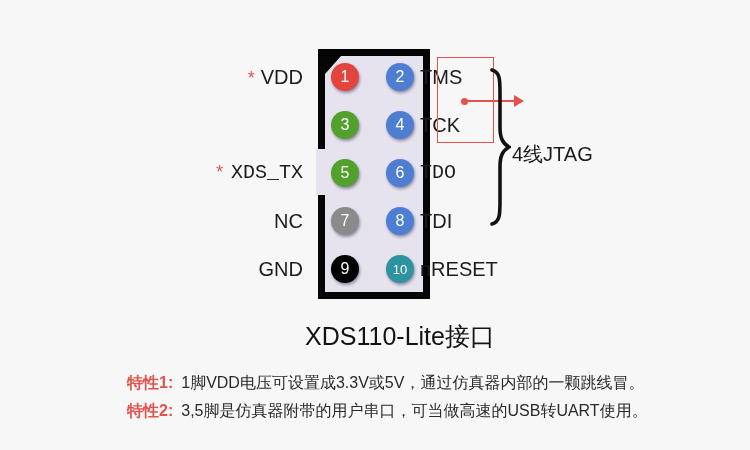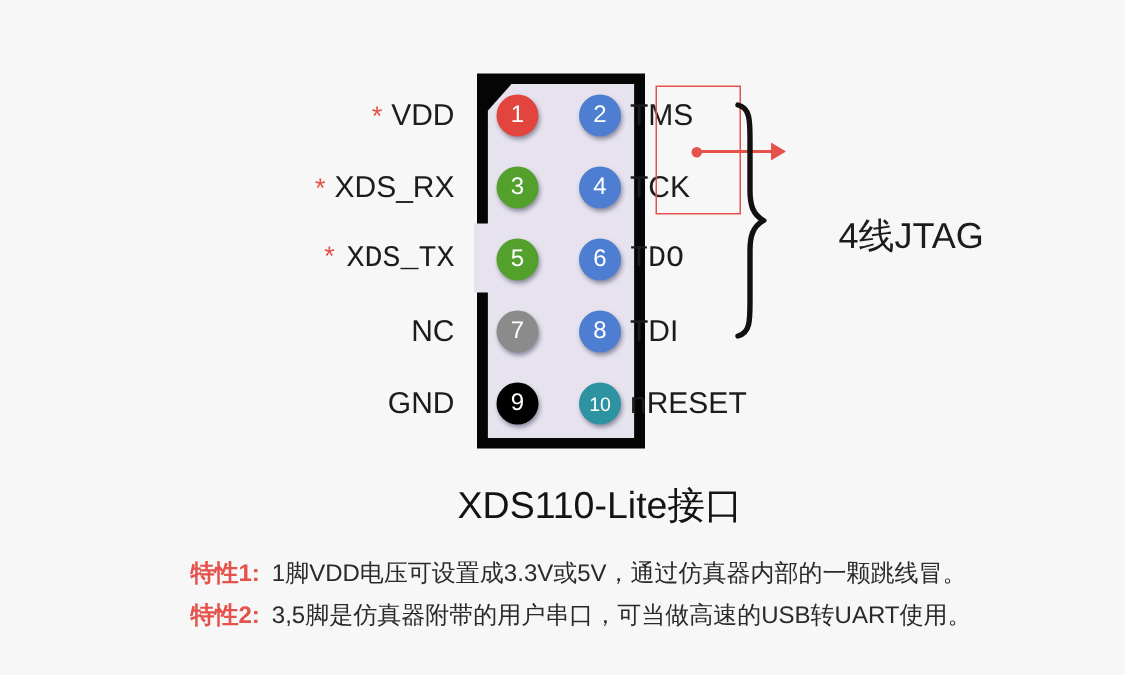--- a/index.html
+++ b/index.html
@@ -31,38 +31,37 @@
   
   .cjtag-box{position:absolute;left:437px;top:57px;width:55px;height:84px;border:1.5px solid var(--accent_red,#e5524c);}
   .arrow-dot{position:absolute;left:461px;top:98px;width:7px;height:7px;border-radius:50%;background:var(--accent_red,#e5524c);}
   .arrow-line{position:absolute;left:464px;top:100px;width:51px;height:2px;background:var(--accent_red,#e5524c);}
   .arrow-head{position:absolute;left:514px;top:95px;width:0;height:0;border-top:6px solid transparent;
     border-bottom:6px solid transparent;border-left:10px solid var(--accent_red,#e5524c);}
   .cjtag-label{position:absolute;left:528px;top:90px;font-size:19px;color:var(--accent_red,#e5524c);white-space:nowrap;}
 
   
   .brace{position:absolute;left:487px;top:67px;}
-  .jtag-label{position:absolute;left:559px;top:141px;font-size:24px;color:var(--text_black,#1c1c1c);white-space:nowrap;}
+  .jtag-label{position:absolute;left:512px;top:141px;font-size:20px;color:var(--text_black,#1c1c1c);white-space:nowrap;}
 
   
   .diagram-title{position:absolute;left:255px;top:320px;width:290px;text-align:center;font-size:25px;
     color:#131313;white-space:nowrap;}
 
   
   .feature{position:absolute;left:127px;height:24px;line-height:24px;font-size:16px;color:#2a2a2a;white-space:nowrap;}
   .f1{top:371px;} .f2{top:399px;}
   .flabel{color:var(--accent_red,#e5524c);font-weight:bold;margin-right:8px;}
 </style>
 </head>
 <body>
 
 <div id="canvas">
 
   <div class="llabel lr1"><span class="star">*</span><span>VDD</span></div>
-  <div class="llabel lr2"><span class="star">*</span><span>XDS_RX</span></div>
   <div class="llabel lr3"><span class="star">*</span><span>XDS_TX</span></div>
   <div class="llabel lr5"><span class="star"></span><span>GND</span></div>
   <div class="llabel lr4"><span class="star"></span><span>NC</span></div>
 
   <div class="connector">
     <div class="connector-fill"></div>
     <div class="key-notch"></div>
 
     <div class="pin p1 col1 row1" style="background: rgb(226, 69, 62);">
         <span>1</span>

